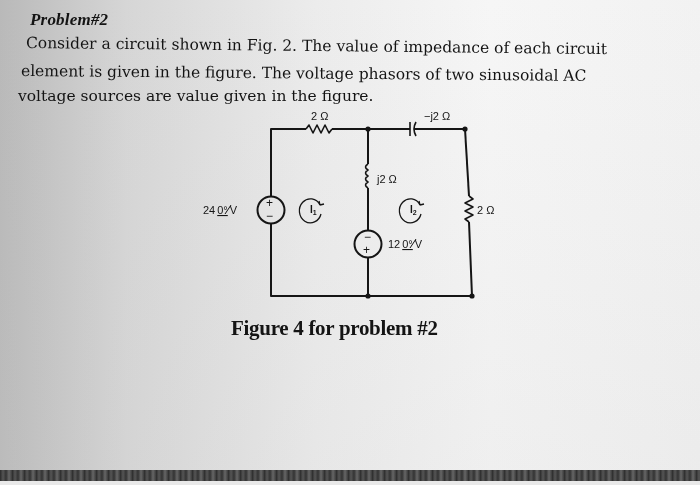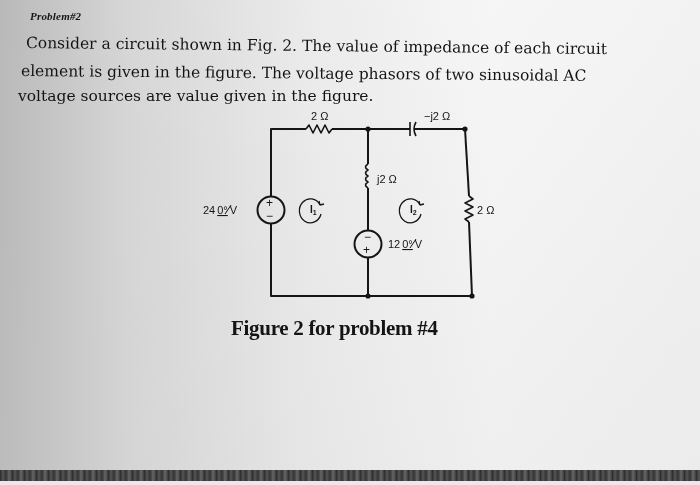--- a/index.html
+++ b/index.html
@@ -9,21 +9,21 @@
     font-family: "DejaVu Serif", "Liberation Serif", serif;
     color:#141414;
   }
   .page-shade {
     position:absolute; left:0; top:0; width:700px; height:470px;
     background: linear-gradient(180deg, rgba(255,255,255,0.0) 0%, rgba(200,200,200,0.15) 100%);
   }
   .title {
     position:absolute; left:30px; top:10px;
     font-family:"Liberation Serif", serif; font-weight:bold; font-style:italic;
-    font-size:11px; letter-spacing:0.2px;
+    font-size:17px; letter-spacing:0.2px;
   }
   .para-line {
     position:absolute; font-family:"DejaVu Serif", serif; font-size:15.5px; white-space:nowrap;
   }
   .l1 { left:26px; top:34px; transform:rotate(0.6deg); transform-origin:left center; }
   .l2 { left:21px; top:62px; transform:rotate(0.5deg); transform-origin:left center; }
   .l3 { left:18px; top:87px; }
   .figure { position:absolute; left:0; top:0; }
   .caption {
     position:absolute; left:231px; top:316px;
@@ -109,15 +109,15 @@
     <text x="310" y="213" font-size="10" font-weight="bold"><tspan>I</tspan><tspan font-size="7" dy="2">1</tspan></text>
     <text x="410" y="213" font-size="10" font-weight="bold"><tspan>I</tspan><tspan font-size="7" dy="2">2</tspan></text>
   </g>
 
   <g stroke="#151515" stroke-width="1" fill="none">
     <path d="M225,214 L231,205"></path>
     <path d="M410,248 L416,239"></path>
   </g>
 </svg>
 
-<div class="caption">Figure 2 for problem #4</div>
+<div class="caption">Figure 4 for problem #2</div>
 
 <div class="bottom-strip"></div>
 
 </body></html>

